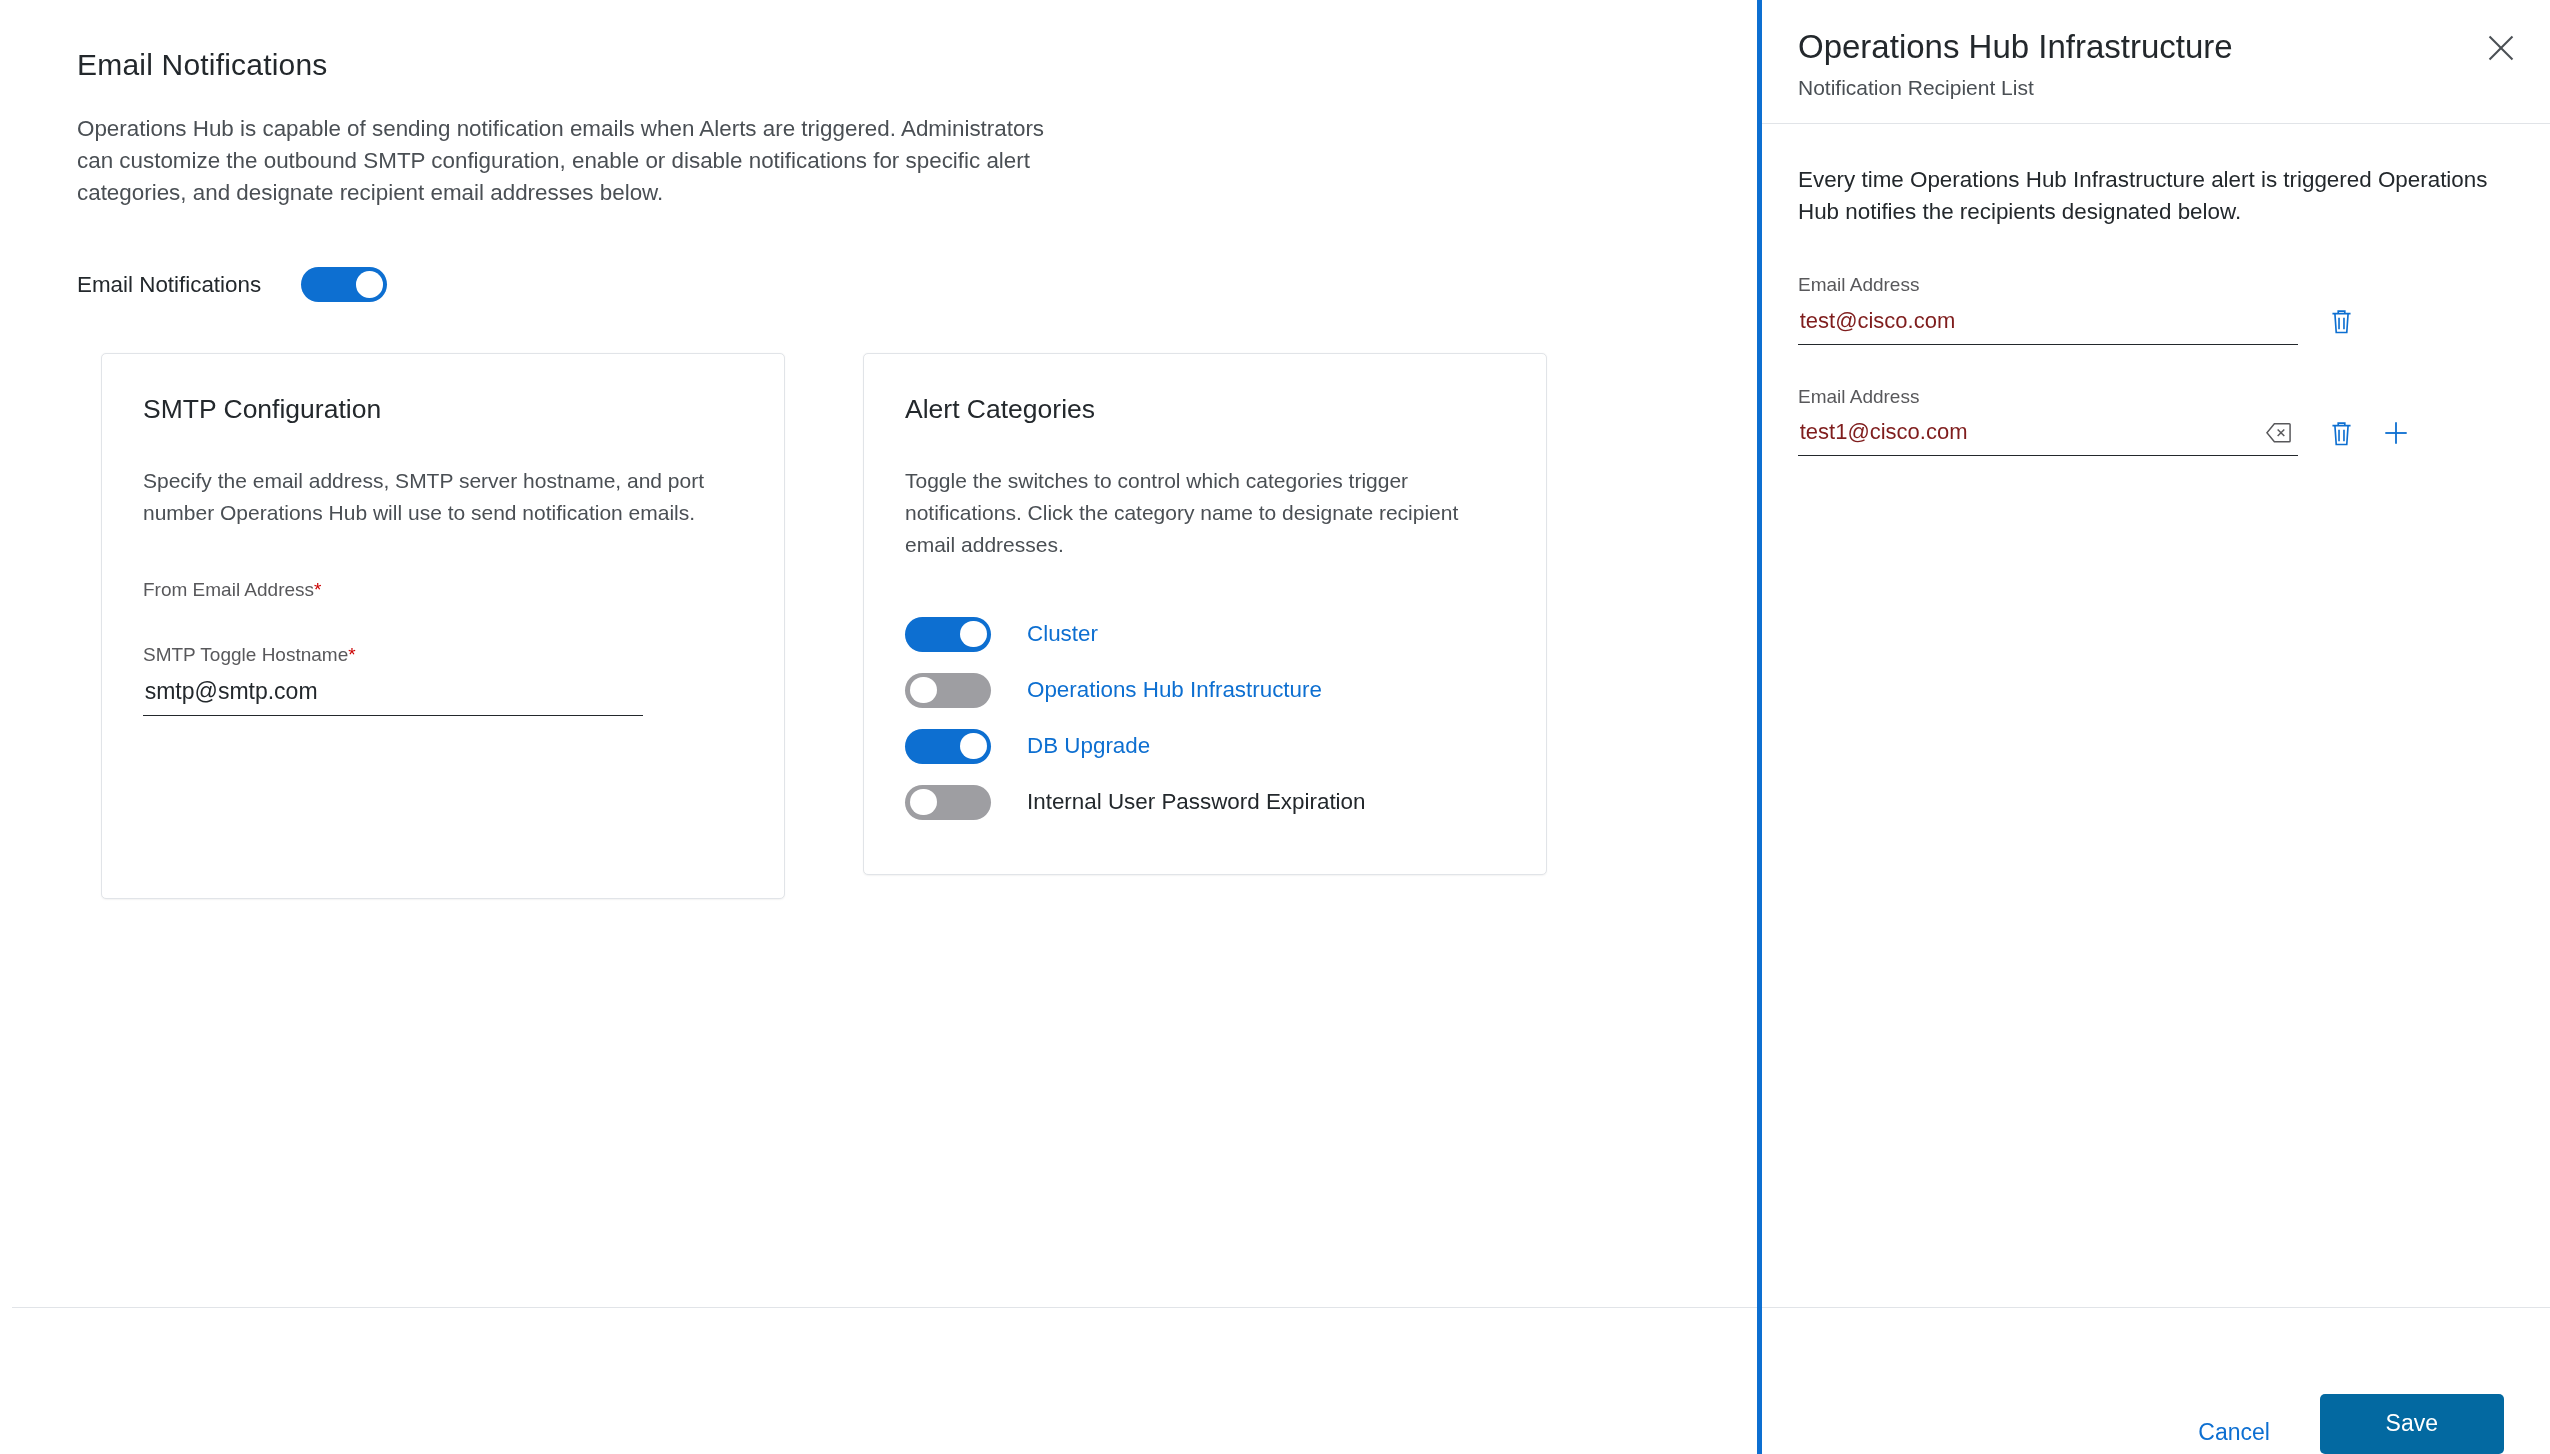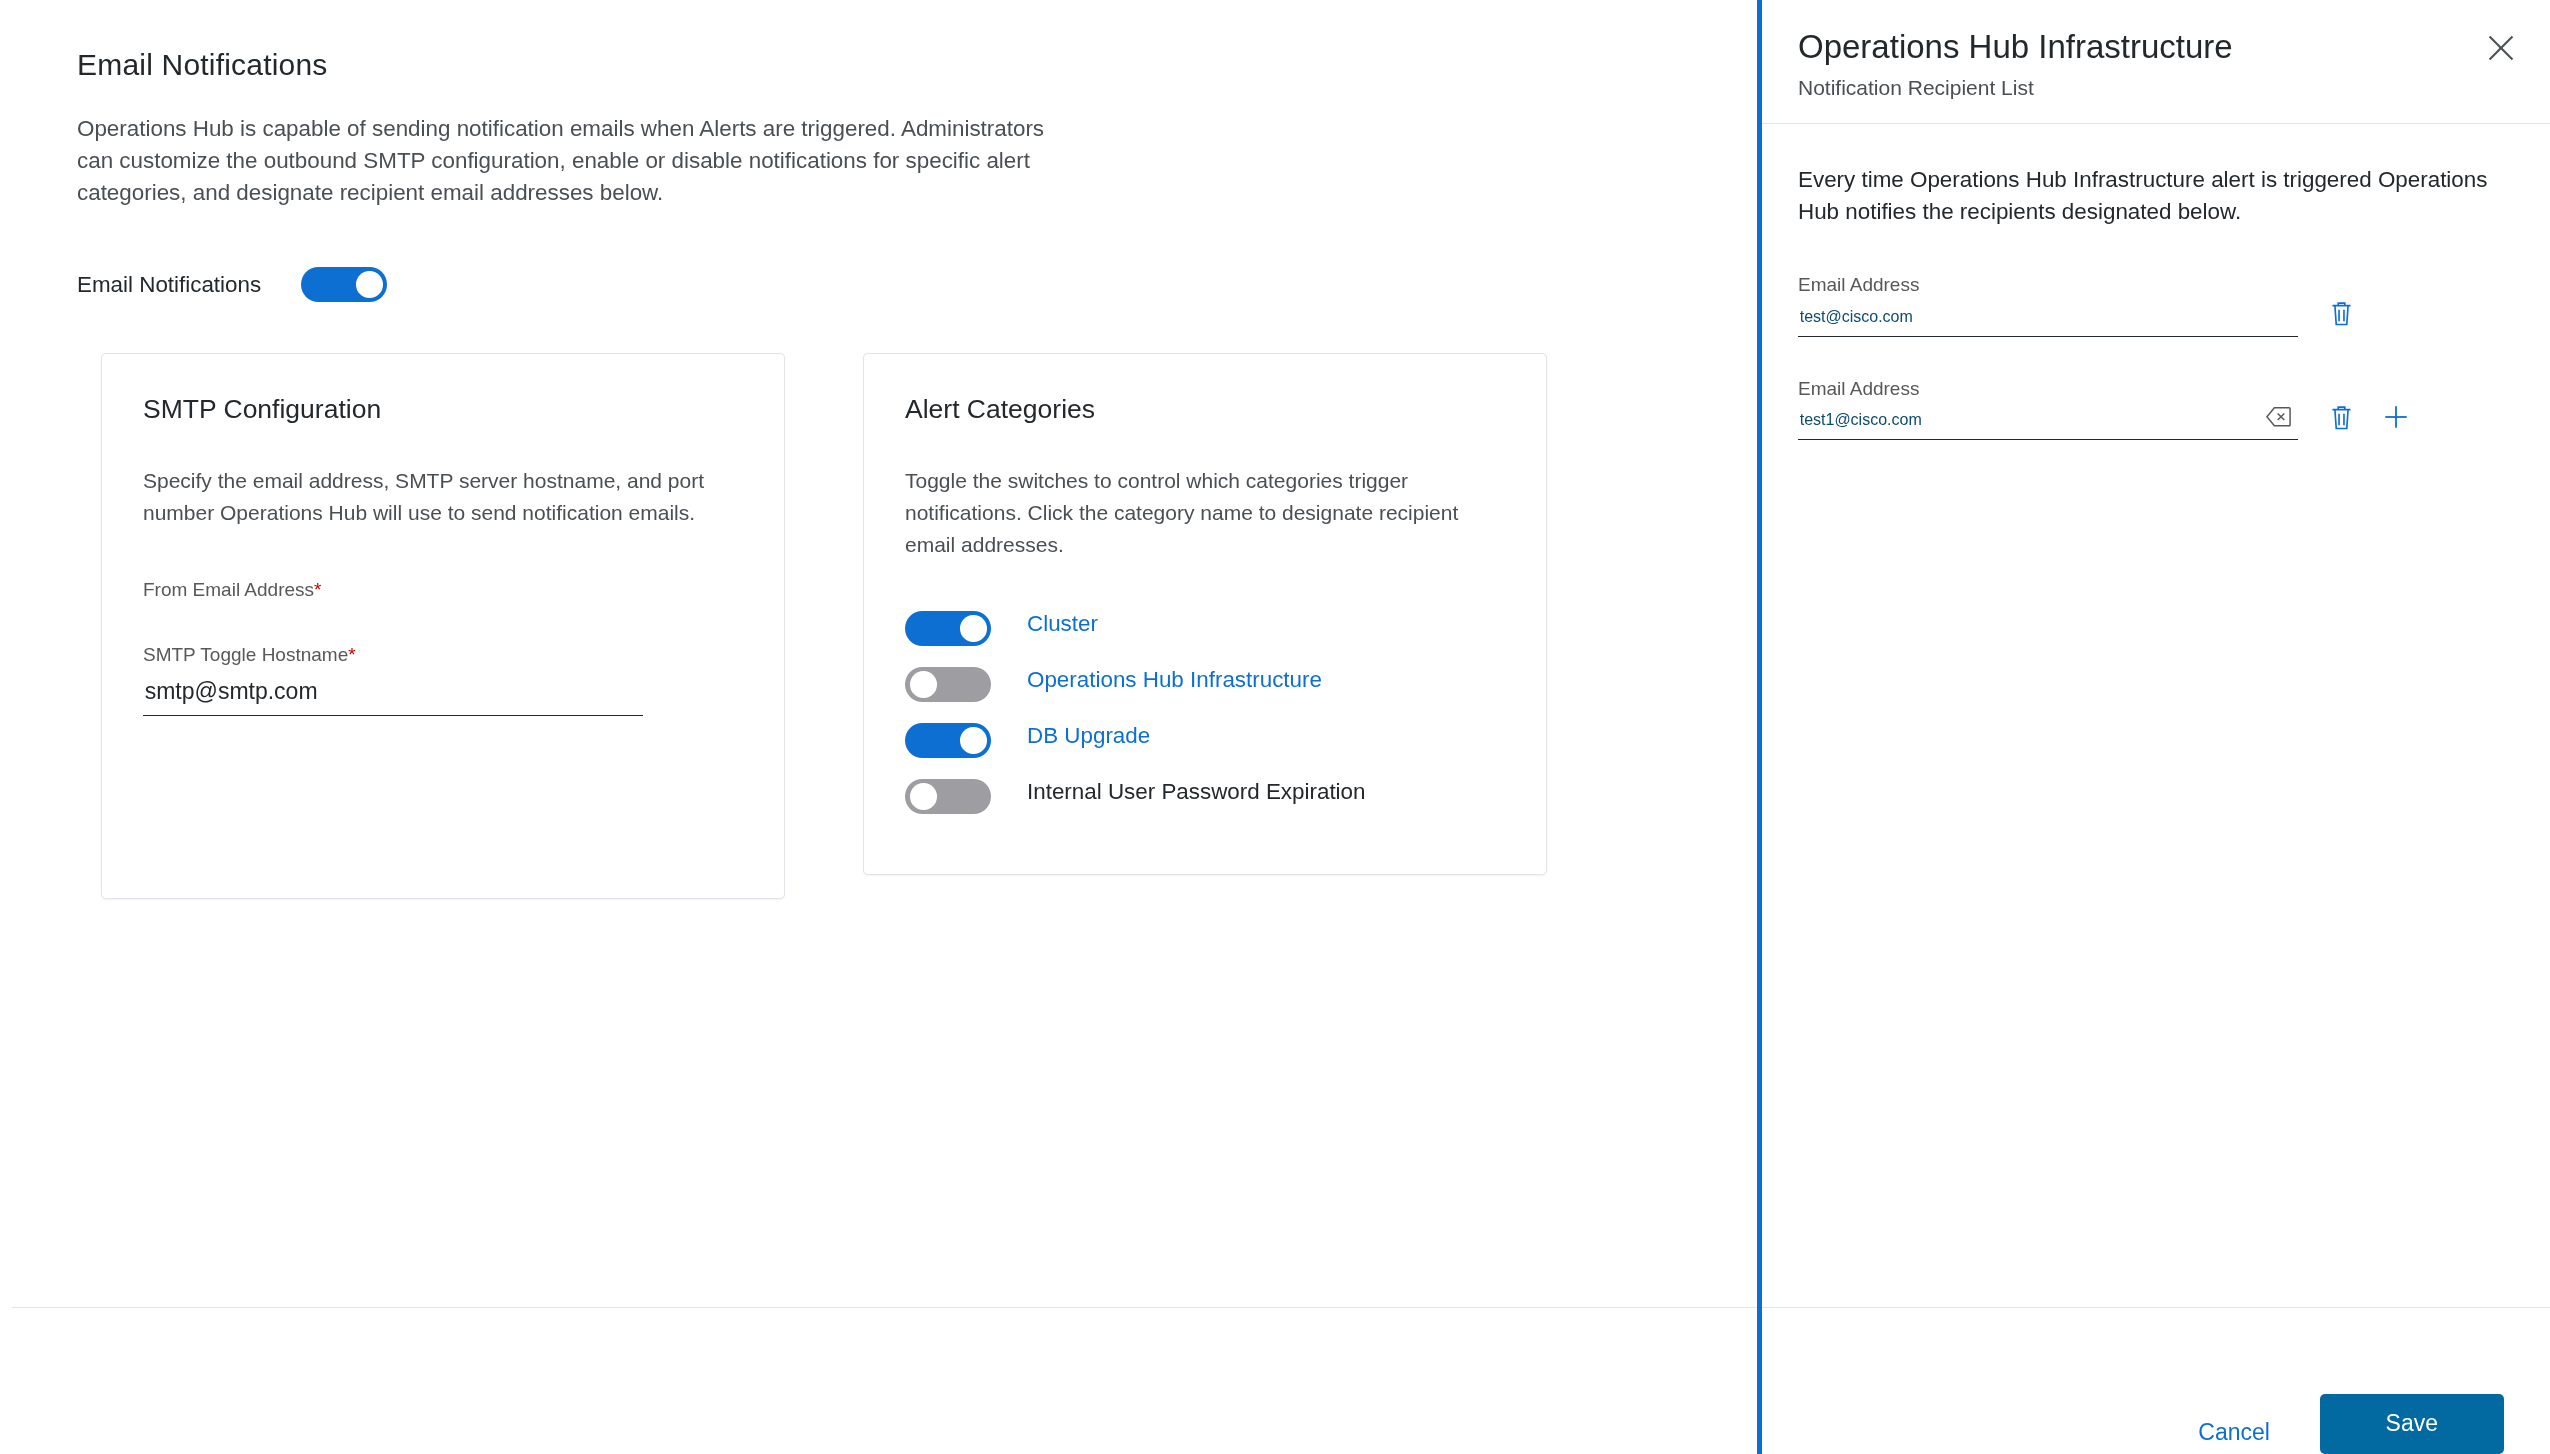--- a/index.html
+++ b/index.html
@@ -120,21 +120,21 @@
     color: #23282c;
     padding: 3.3px 1.7px 10px 1.7px;
     outline: none;
     font-family: "Liberation Sans", sans-serif;
     background: transparent;
   }
 
   .alert-list { margin-top: 5px; }
   .alert-item {
     display: flex;
-    align-items: flex-start;
+    align-items: center;
     gap: 36px;
     margin-bottom: 10px;
     height: 46px;
   }
   .alert-name {
     font-size: 22.4px;
     color: #0d6fd1;
     cursor: pointer;
   }
   .alert-name.plain {
@@ -203,22 +203,22 @@
   }
   .recip-field {
     width: 500px;
     position: relative;
   }
   .recip-field .field-label { font-size: 19px; color: #58585b; }
   .recip-field input {
     width: 500px;
     border: none;
     border-bottom: 1.7px solid #23282c;
-    font-size: 16px;
-    color: #0c4a6e;
+    font-size: 22px;
+    color: #7f1d1d;
     padding: 3.3px 43px 10px 1.7px;
     outline: none;
     background: transparent;
     font-family: "Liberation Sans", sans-serif;
   }
   .clear-icon {
     position: absolute;
     right: 6.6px; bottom: 10px;
     cursor: pointer;
   }

